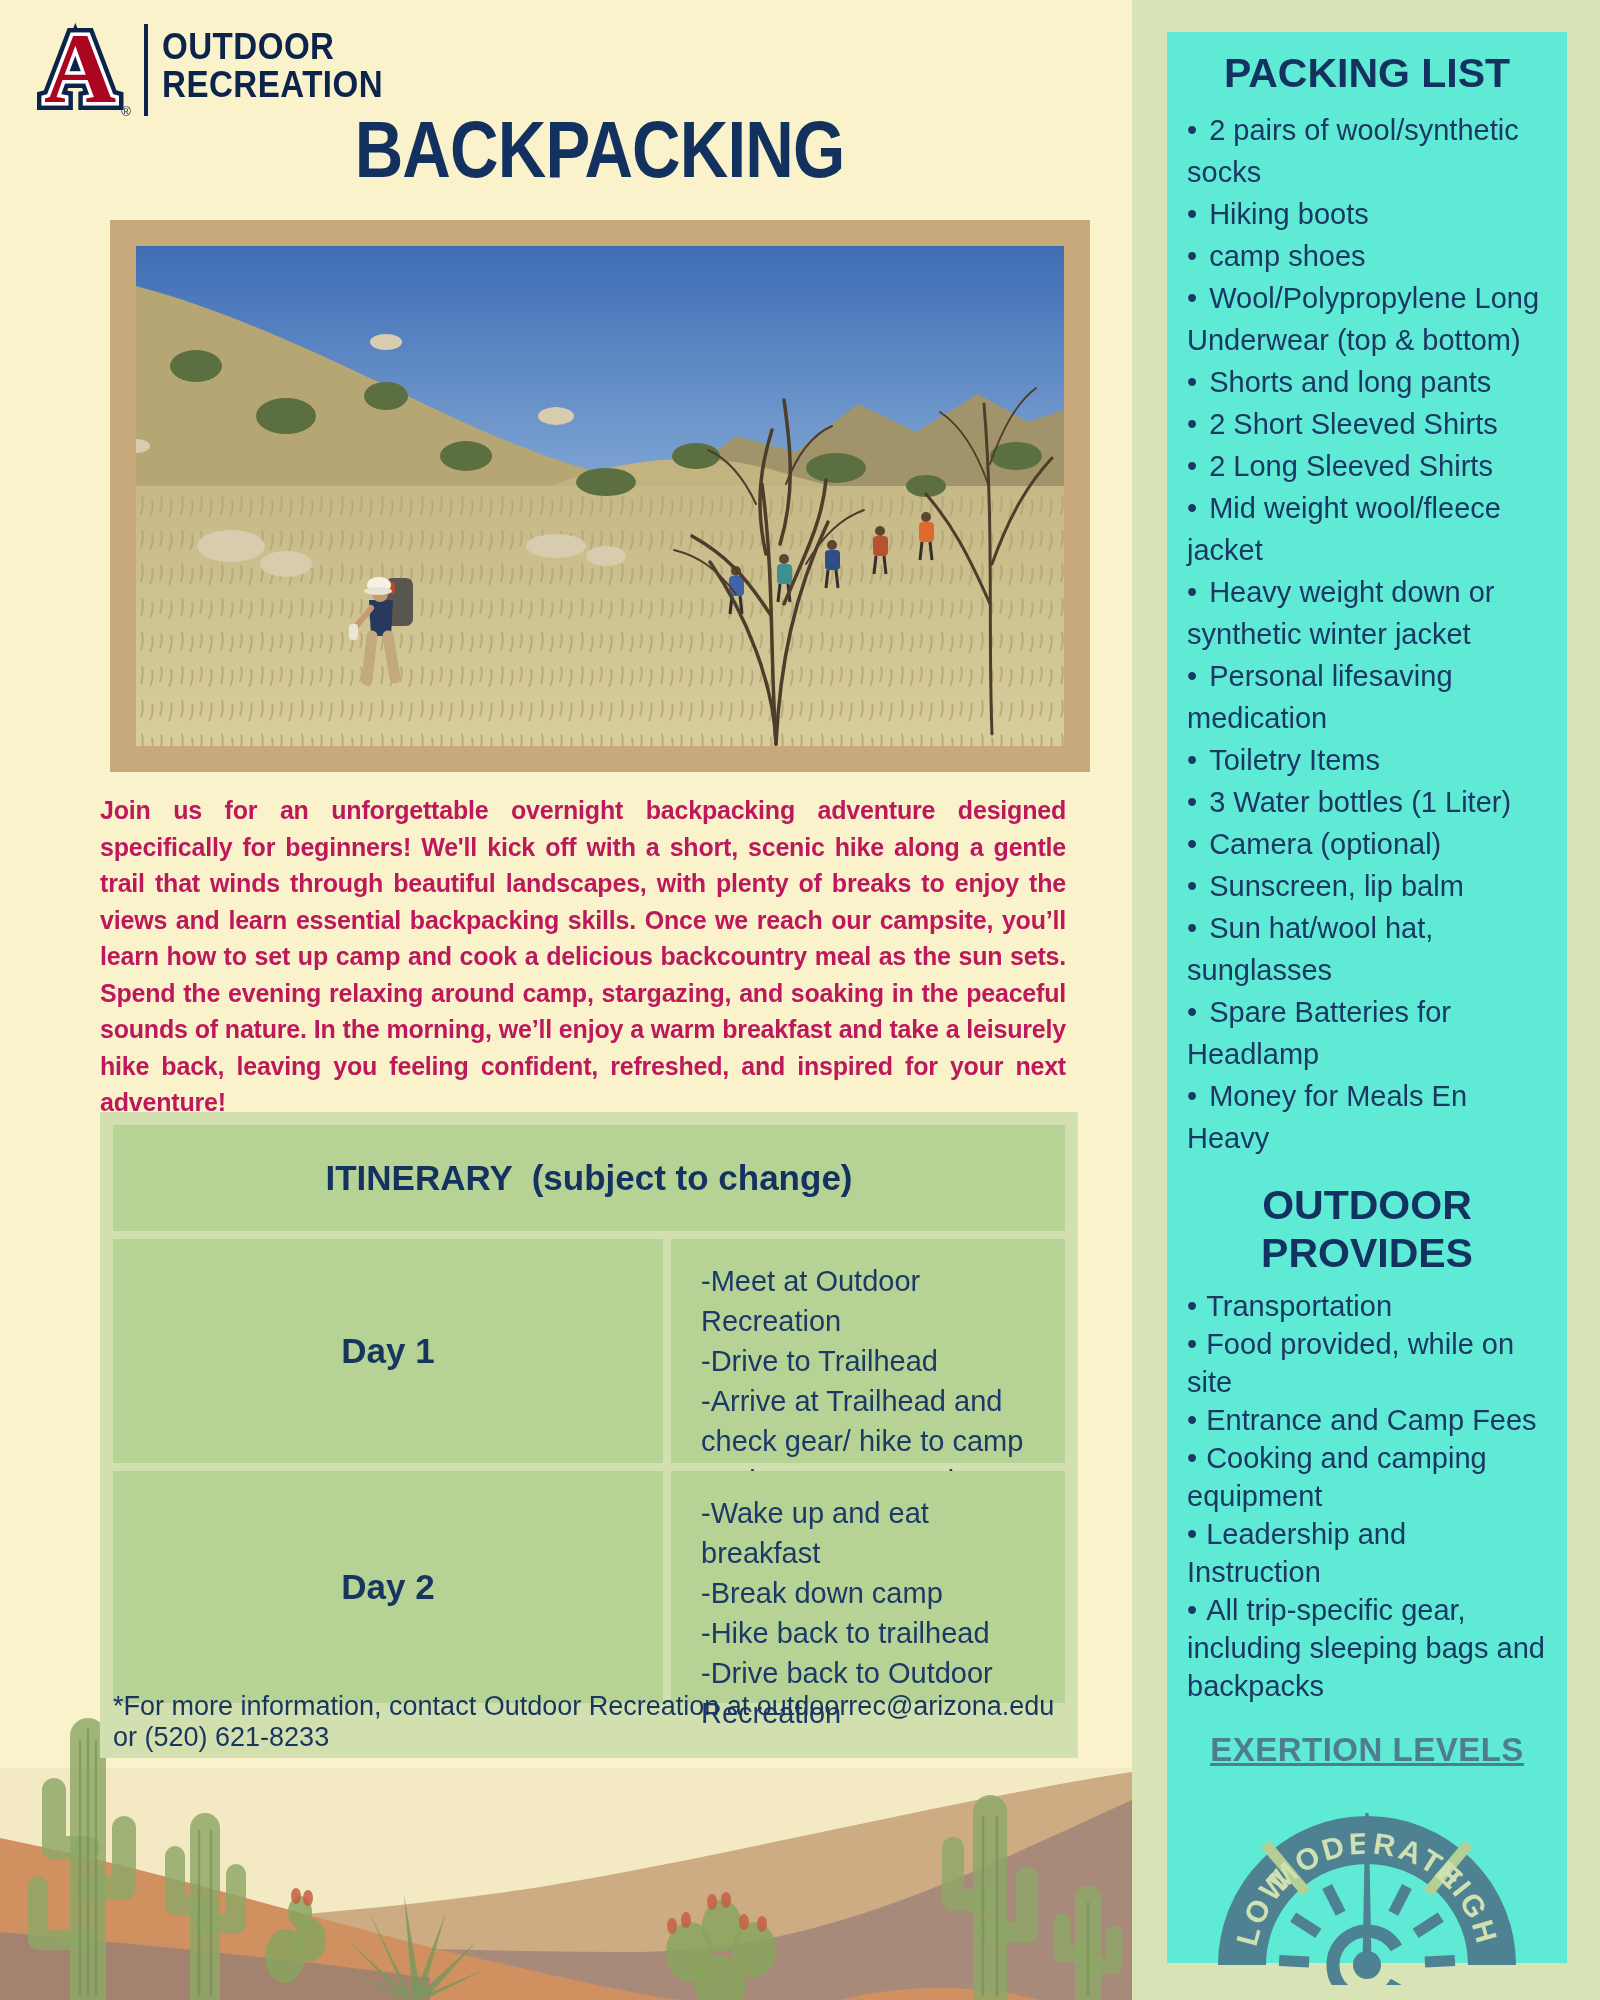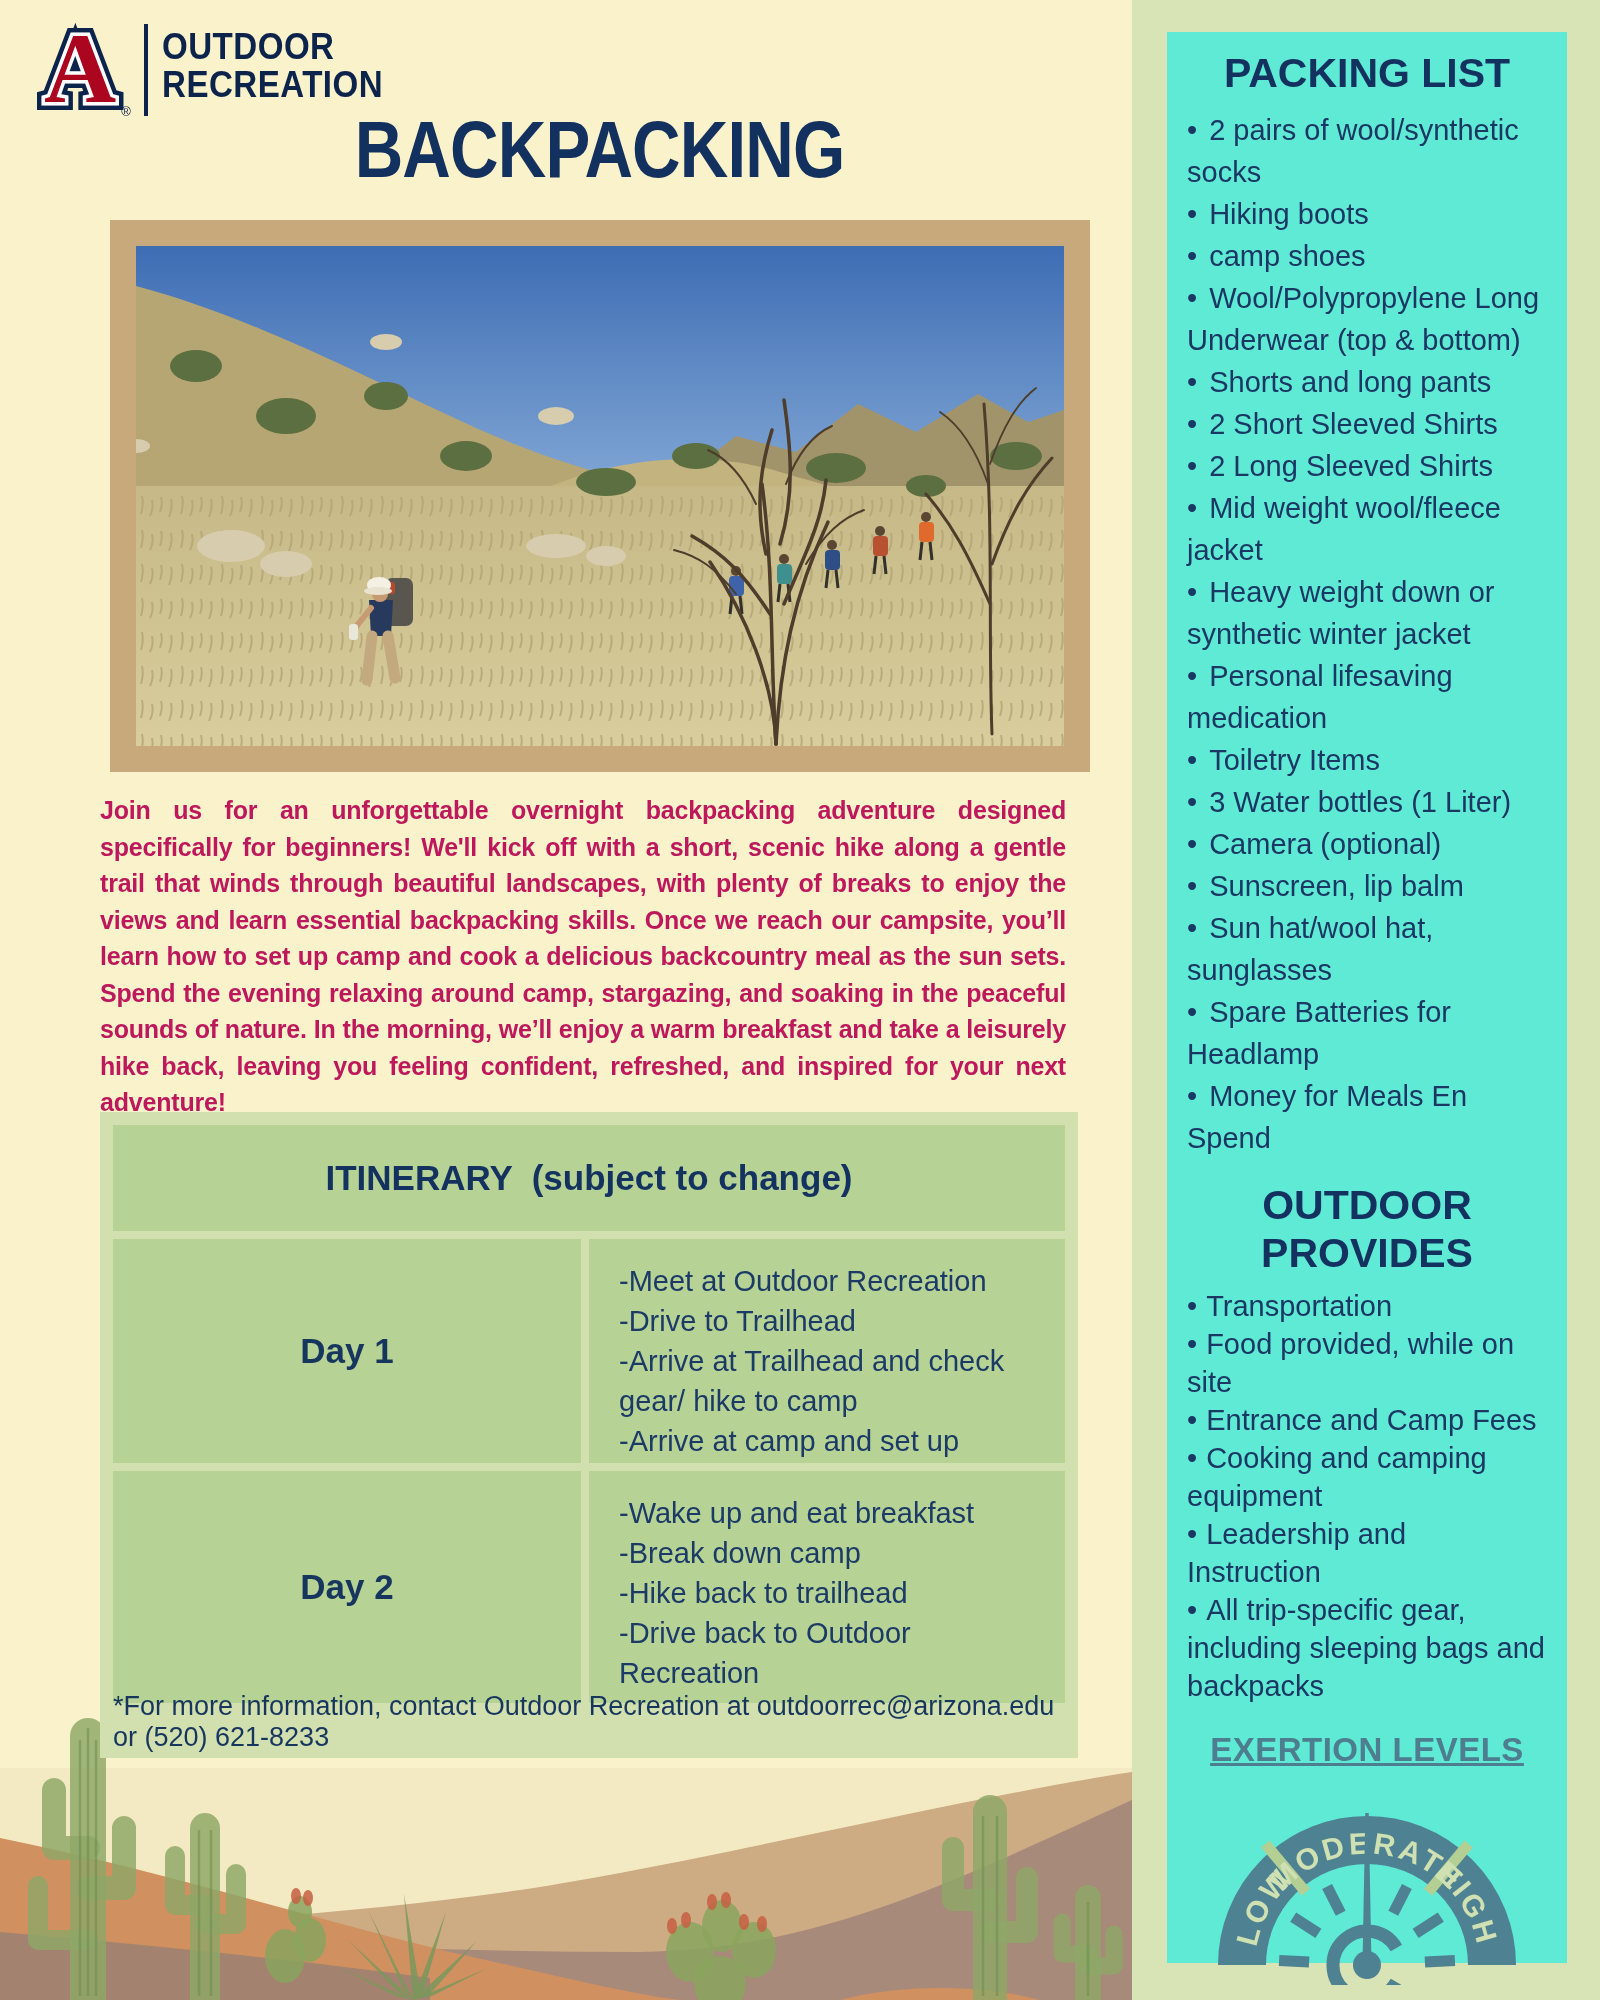--- a/index.html
+++ b/index.html
@@ -18,21 +18,21 @@
                background:#c8a97c;box-sizing:border-box;padding:26px;}
   .photo-frame svg{display:block;}
   .intro{position:absolute;left:100px;top:792px;width:966px;color:#be185d;
          font-size:25px;line-height:36.5px;text-align:justify;letter-spacing:-.2px;font-weight:bold;}
   
   .itinerary{position:absolute;left:100px;top:1112px;width:978px;height:646px;
              background:#d2dfae;box-sizing:border-box;padding:13px;z-index:2;}
   .it-header{background:#b7d295;height:106px;display:flex;align-items:center;justify-content:center;
              color:#14325f;font-size:35px;font-weight:bold;white-space:pre-wrap;}
   .it-row{display:flex;gap:8px;margin-top:8px;}
-  .day-cell{width:468px;background:#b7d295;display:flex;align-items:center;justify-content:center;
+  .day-cell{width:550px;background:#b7d295;display:flex;align-items:center;justify-content:center;
             color:#17365e;font-size:35px;font-weight:600;}
   .act-cell{flex:1;background:#b7d295;box-sizing:border-box;padding:22px 14px 19px 30px;
             color:#1b3a66;font-size:29px;line-height:40px;}
   .row-1{height:224px}.row-2{height:232px}
   .it-foot{height:44px;display:flex;align-items:flex-end;justify-content:center;
            color:#17365e;font-size:27px;padding-top:6px;}
   
   .sidebar{position:absolute;left:1132px;top:0;width:468px;height:2000px;background:#d8e3b6;}
   .panel{position:absolute;left:35px;top:32px;width:400px;height:1931px;background:#5eead4;
          box-sizing:border-box;padding:18px 20px 0 20px;color:#1b3763;}
@@ -288,21 +288,21 @@
           <div class="item"><span class="blt">•</span><span>2 Long Sleeved Shirts</span></div>
           <div class="item"><span class="blt">•</span><span>Mid weight wool/fleece jacket</span></div>
           <div class="item"><span class="blt">•</span><span>Heavy weight down or synthetic winter jacket</span></div>
           <div class="item"><span class="blt">•</span><span>Personal lifesaving medication</span></div>
           <div class="item"><span class="blt">•</span><span>Toiletry Items</span></div>
           <div class="item"><span class="blt">•</span><span>3 Water bottles (1 Liter)</span></div>
           <div class="item"><span class="blt">•</span><span>Camera (optional)</span></div>
           <div class="item"><span class="blt">•</span><span>Sunscreen, lip balm</span></div>
           <div class="item"><span class="blt">•</span><span>Sun hat/wool hat, sunglasses</span></div>
           <div class="item"><span class="blt">•</span><span>Spare Batteries for Headlamp</span></div>
-          <div class="item"><span class="blt">•</span><span>Money for Meals En Spend</span></div>
+          <div class="item"><span class="blt">•</span><span>Money for Meals En Heavy</span></div>
         </div>
 
       <h2 class="provides-heading">
         <div>OUTDOOR</div>
         <div>PROVIDES</div>
       </h2>
       <div class="provides-list">
           <div class="item"><span class="blt">•</span><span>Transportation</span></div>
           <div class="item"><span class="blt">•</span><span>Food provided, while on site</span></div>
           <div class="item"><span class="blt">•</span><span>Entrance and Camp Fees</span></div>

